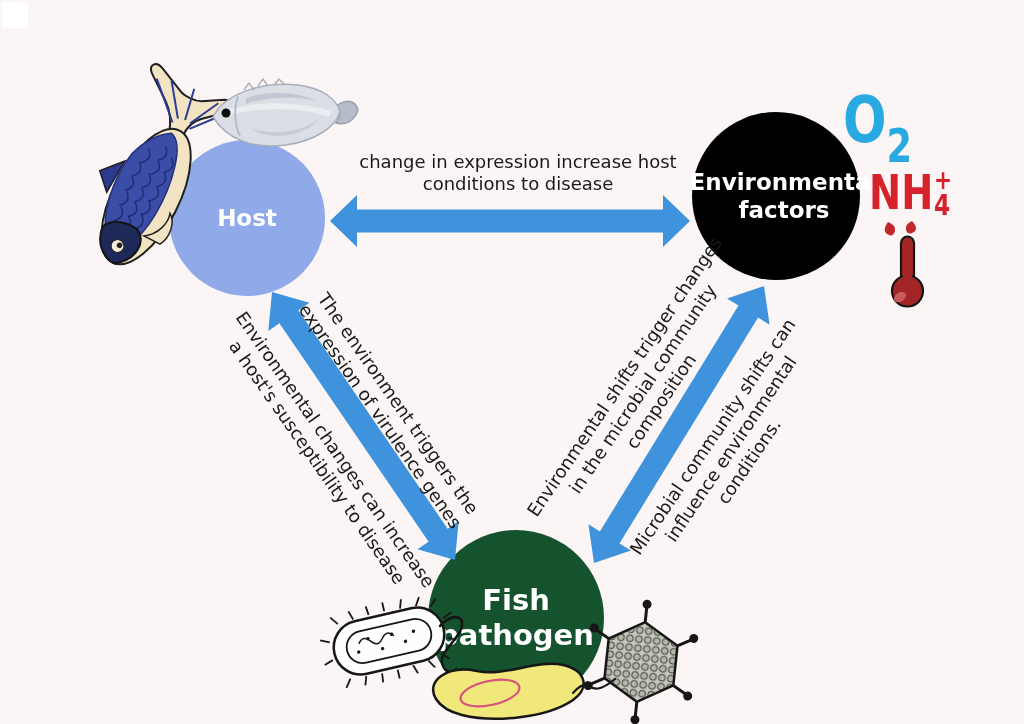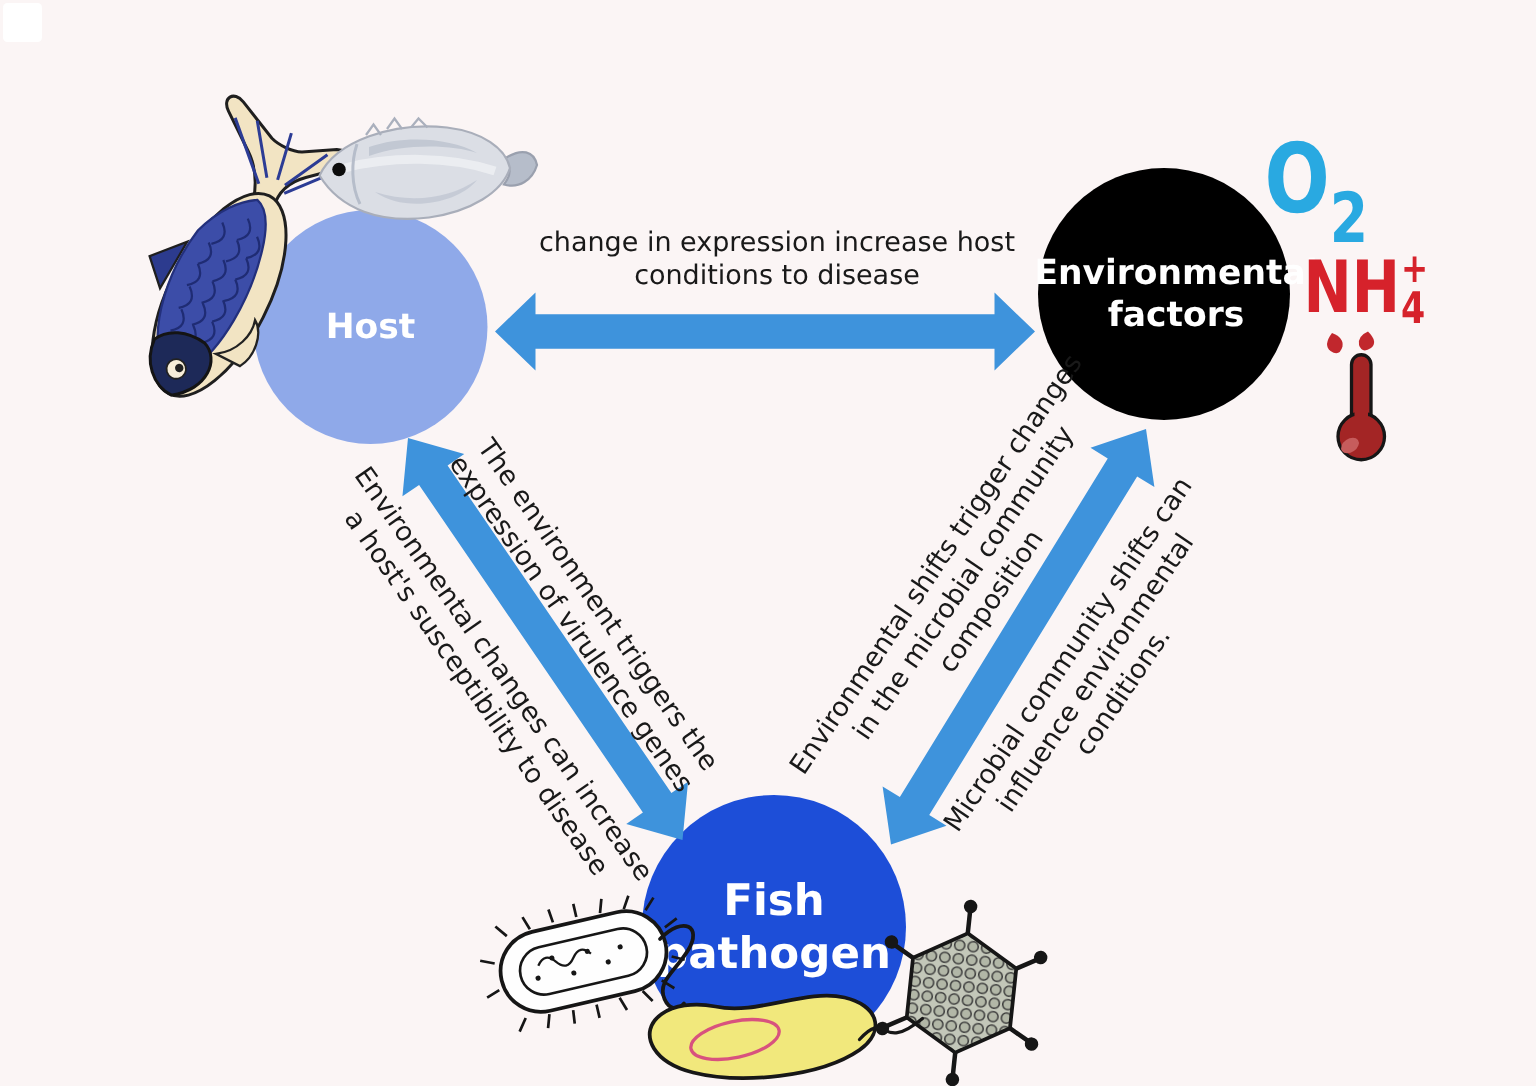--- a/index.html
+++ b/index.html
@@ -51,21 +51,21 @@
 <div class="canvas" style="background-color: rgb(251, 245, 245);">
 
   <div class="white-sq"></div>
 
   <div class="node" id="node-host" style="background-color: rgb(143, 169, 233);">
     <span class="node-label" style="color: rgb(255, 255, 255);">Host</span>
   </div>
   <div class="node" id="node-environment" style="background-color: #000000;">
     <span class="node-label" style="color: rgb(255, 255, 255);">Environmental factors</span>
   </div>
-  <div class="node" id="node-pathogen" style="background-color: #1d4ed8;">
+  <div class="node" id="node-pathogen" style="background-color: #14532d;">
     <span class="node-label" style="color: rgb(255, 255, 255);">Fish pathogen</span>
   </div>
 
   <svg class="art" width="1024" height="724" viewBox="0 0 1024 724">
     <defs>
       <pattern id="vmesh" width="9" height="9" patternUnits="userSpaceOnUse">
         <rect width="9" height="9" fill="#c3c7b9"></rect>
         <circle cx="4.5" cy="4.5" r="3.4" fill="#b2b7a7" stroke="#3a3a3a" stroke-width="1"></circle>
       </pattern>
     </defs>

